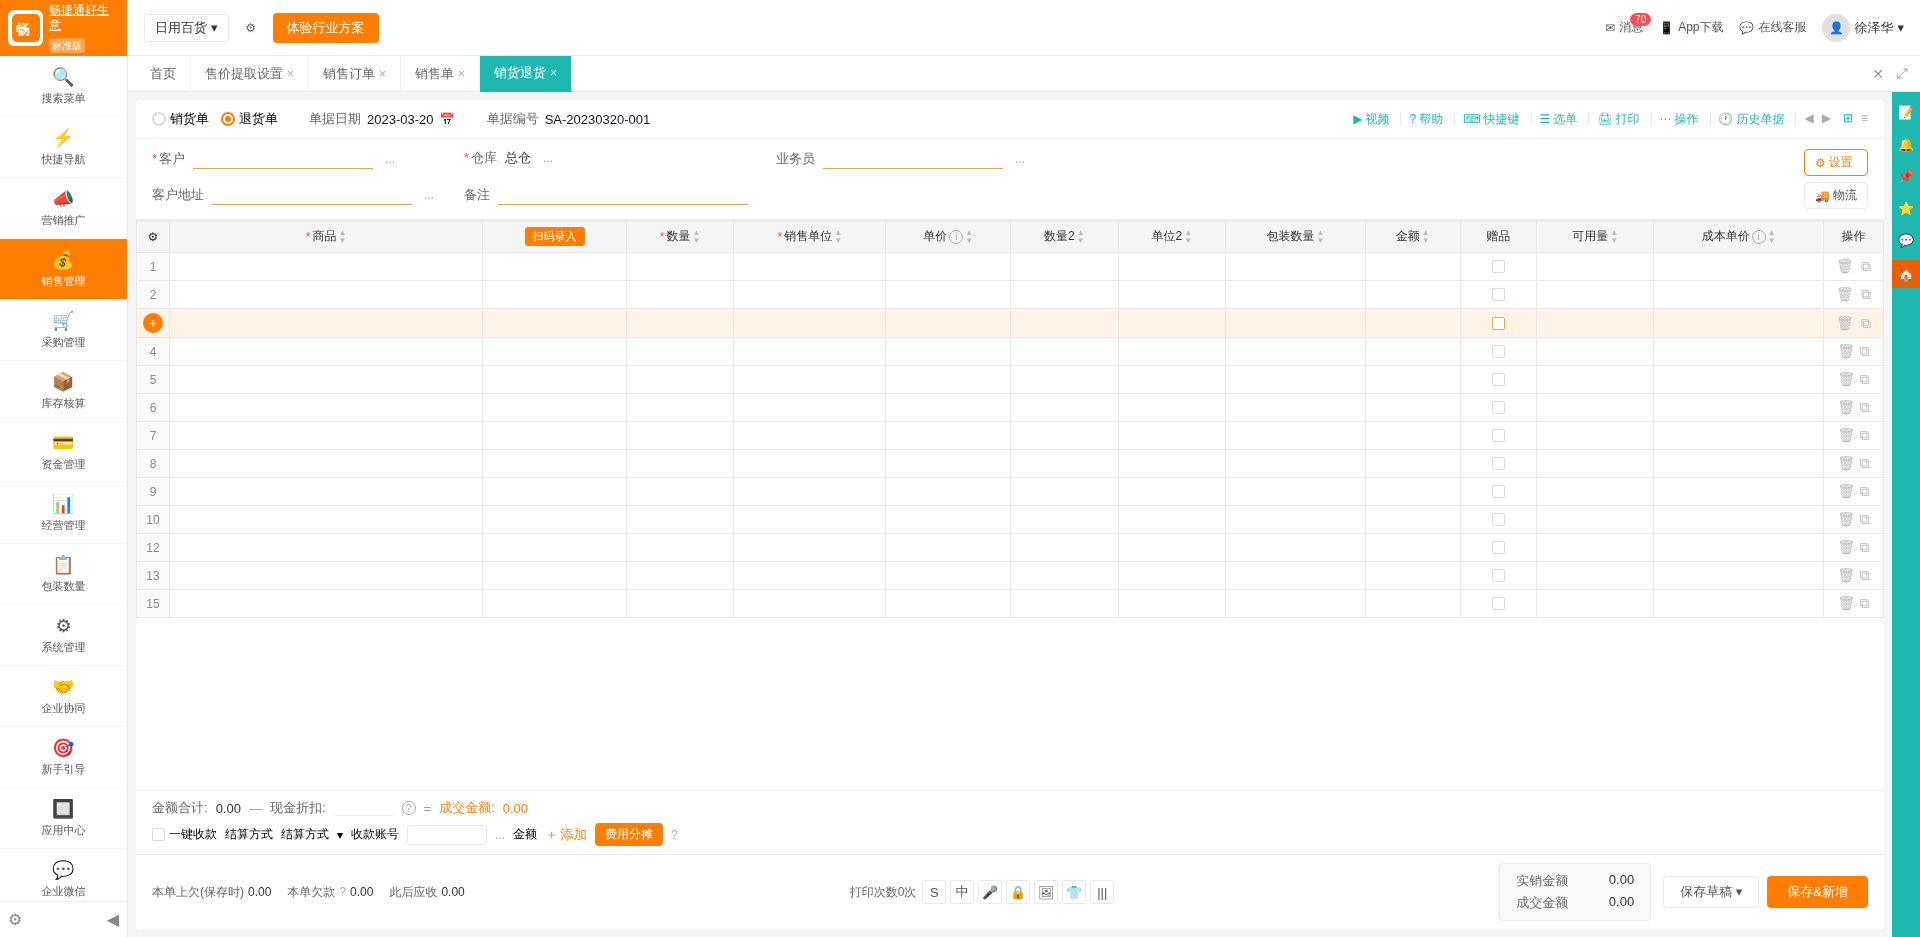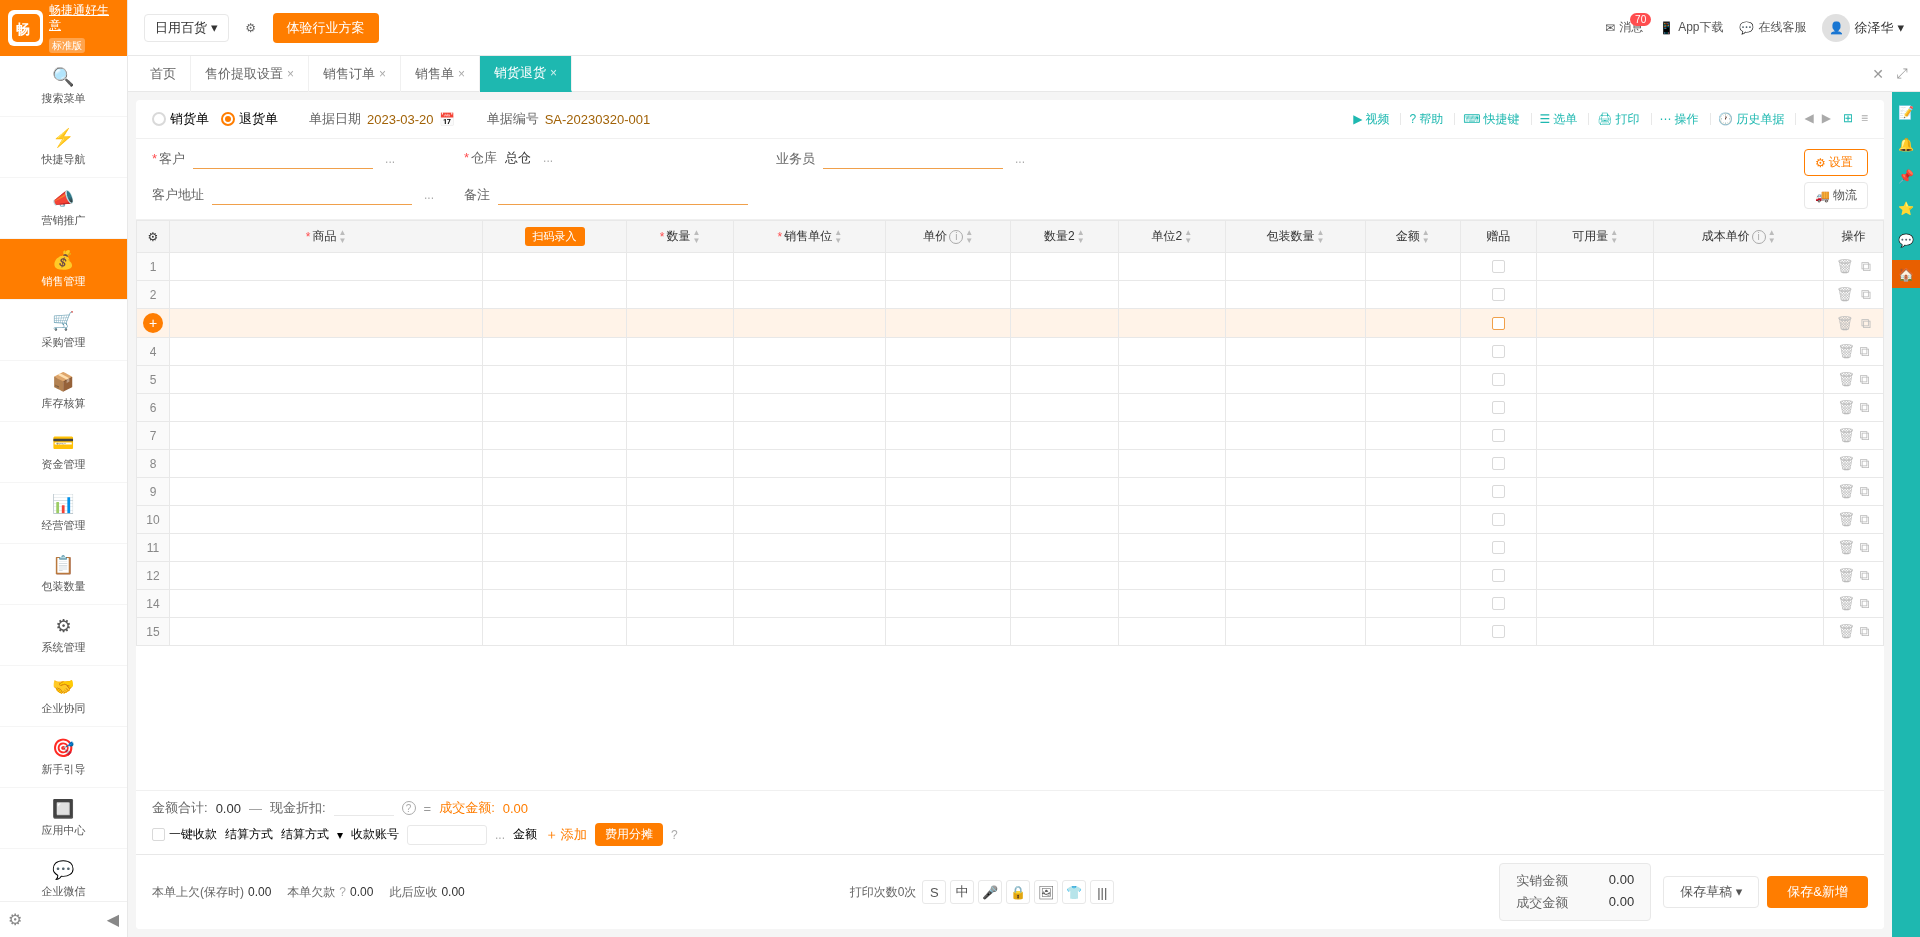--- a/index.html
+++ b/index.html
@@ -51,21 +51,21 @@
     .form-area { flex: 1; display: flex; flex-direction: column; overflow: hidden; padding: 0; background: #fff; margin: 8px; border-radius: 4px; }
 
     
     .form-header { padding: 10px 16px; display: flex; align-items: center; gap: 31px; border-bottom: 1px solid #f0f0f0; flex-shrink: 0; }
     .radio-group { display: flex; align-items: center; gap: 12px; }
     .radio-item { display: flex; align-items: center; gap: 4px; cursor: pointer; font-size: 13px; }
     .radio-dot { width: 14px; height: 14px; border-radius: 50%; border: 2px solid #d9d9d9; display: flex; align-items: center; justify-content: center; }
     .radio-dot.checked { border-color: #ff7d00; }
     .radio-dot.checked::after { content: ''; width: 6px; height: 6px; border-radius: 50%; background: #ff7d00; }
     .form-field { display: flex; align-items: center; gap: 6px; font-size: 13px; color: #333; }
-    .form-field-value { color: #a16207; font-weight: 500; }
+    .form-field-value { color: #0f172a; font-weight: 500; }
     .form-actions { margin-left: auto; display: flex; gap: 8px; }
     .form-action-btn { display: flex; align-items: center; gap: 3px; color: #1eb8b0; font-size: 12px; cursor: pointer; }
     .form-action-btn:not(:last-child)::after { content: ''; display: inline-block; width: 1px; height: 12px; background: #e8e8e8; margin-left: 8px; }
 
     
     .form-body { padding: 10px 16px; display: flex; gap: 16px; flex-shrink: 0; border-bottom: 1px solid #f0f0f0; flex-wrap: wrap; }
     .form-row { display: flex; align-items: center; gap: 8px; min-width: 300px; }
     .form-label { color: #666; font-size: 13px; white-space: nowrap; }
     .form-label.required::before { content: '*'; color: #ff4d4f; margin-right: 2px; }
     .form-input { border: none; border-bottom: 1px solid #f0a04b; outline: none; width: 180px; font-size: 13px; color: #333; padding: 2px 4px; background: transparent; }
@@ -709,61 +709,41 @@
                 <td>
                   <div class="checkbox-cell">
                     <div class="checkbox"></div>
                   </div>
                 </td>
                 <td></td>
                 <td></td>
                 <td><button class="op-btn">🗑</button><button class="op-btn">⧉</button></td>
               </tr>
             <tr>
-                <td class="row-num">11</td>
-                <td></td>
-                <td></td>
-                <td></td>
-                <td></td>
-                <td></td>
-                <td></td>
-                <td></td>
-                <td></td>
-                <td></td>
-                <td>
-                  <div class="checkbox-cell">
-                    <div class="checkbox"></div>
-                  </div>
-                </td>
-                <td></td>
-                <td></td>
-                <td><button class="op-btn">🗑</button><button class="op-btn">⧉</button></td>
-              </tr>
-            <tr>
                 <td class="row-num">12</td>
                 <td></td>
                 <td></td>
                 <td></td>
                 <td></td>
                 <td></td>
                 <td></td>
                 <td></td>
                 <td></td>
                 <td></td>
                 <td>
                   <div class="checkbox-cell">
                     <div class="checkbox"></div>
                   </div>
                 </td>
                 <td></td>
                 <td></td>
                 <td><button class="op-btn">🗑</button><button class="op-btn">⧉</button></td>
               </tr>
             <tr>
-                <td class="row-num">14</td>
+                <td class="row-num">13</td>
                 <td></td>
                 <td></td>
                 <td></td>
                 <td></td>
                 <td></td>
                 <td></td>
                 <td></td>
                 <td></td>
                 <td></td>
                 <td>

